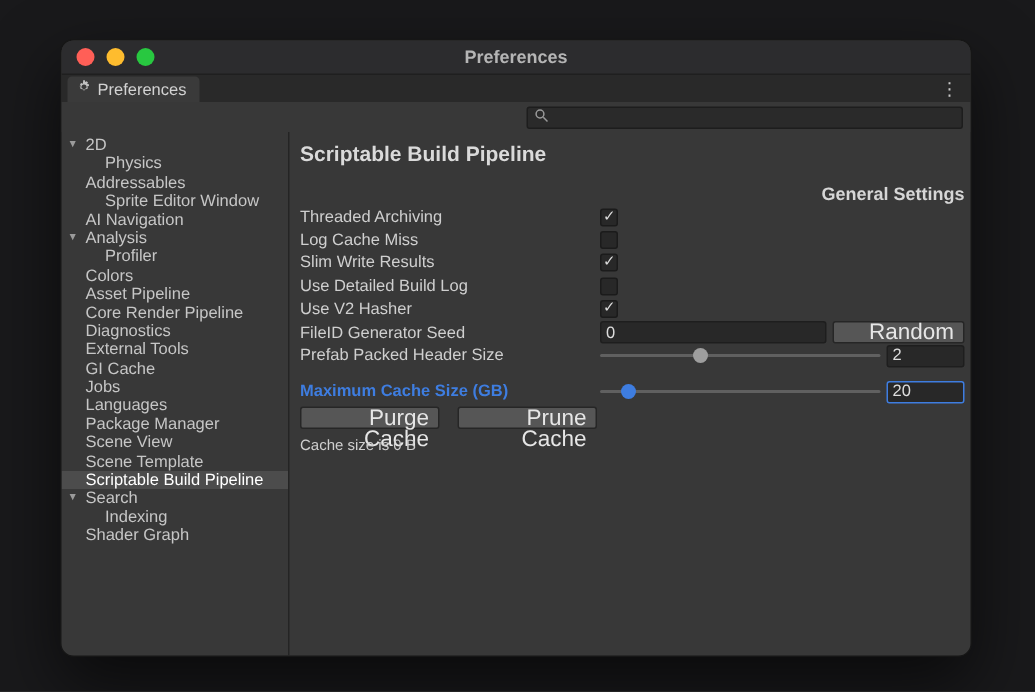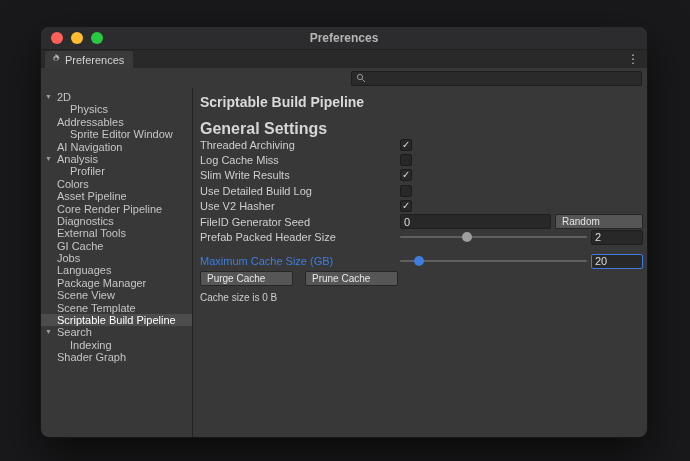--- a/index.html
+++ b/index.html
@@ -61,24 +61,24 @@
   }
   .item.child{padding-left:29px;}
   .item.selected{background:#4c4c4c;color:#ffffff;}
   .tri{
     position:absolute;left:4px;top:0;font-size:7px;color:#9b9b9b;line-height:12.5px;
   }
   .main{
     flex:1;padding:3px 4px 0 7px;box-sizing:border-box;overflow:hidden;
   }
   .main-title{font-size:14px;font-weight:bold;color:#dadada;margin:3px 0 12px 0;}
-  .sec-h{font-size:16px;font-weight:bold;color:#d6d6d6;height:14px;line-height:14px;margin-bottom:1px;}
+  .sec-h{font-size:12px;font-weight:bold;color:#d6d6d6;height:14px;line-height:14px;margin-bottom:1px;text-align:right;}
   .row{display:flex;align-items:center;height:15.4px;font-size:11px;color:#cfcfcf;}
   .lbl{width:200px;flex:none;white-space:nowrap;overflow:hidden;}
-  .lbl.accent{color:#3e7de0;}
+  .lbl.accent{color:#3e7de0;font-weight:bold;}
   .ctrl{flex:1;display:flex;align-items:center;gap:4px;min-width:0;}
   
   .checkbox{
     width:12px;height:12px;background:#282828;border:1px solid #1b1b1b;border-radius:2px;
     box-sizing:border-box;position:relative;cursor:default;
   }
   .checkbox.checked::after{
     content:"\2713";position:absolute;left:1px;top:-1px;
     font-size:10px;color:#dcdcdc;line-height:12px;
   }
@@ -87,21 +87,21 @@
     background:#282828;border:1px solid #1e1e1e;border-radius:2px;color:#dddddd;
     font-size:11px;font-family:"Liberation Sans",sans-serif;height:15px;
     padding:0 3px;box-sizing:border-box;outline:none;
   }
   .field.grow{flex:1;min-width:0;}
   .field.num{width:52px;flex:none;}
   .field.focus-blue{border-color:#3e7de0;}
   
   .btn{
     height:15px;line-height:14px;background:#565656;border:1px solid #262626;border-radius:2px;
-    font-size:10px;color:#e6e6e6;text-align:left;box-sizing:border-box;cursor:default;
+    font-size:15px;color:#e6e6e6;text-align:right;box-sizing:border-box;cursor:default;
     padding:0 6px;
   }
   .btn.rand{width:88px;flex:none;}
   .btn.wide{width:93px;}
   
   .slider{position:relative;flex:1;height:14px;min-width:0;}
   .slider .track{position:absolute;left:0;right:0;top:6px;height:2px;background:#606060;border-radius:1px;}
   .slider .handle{
     position:absolute;top:2px;width:10px;height:10px;border-radius:50%;
     background:#9e9e9e;transform:translateX(-50%);

